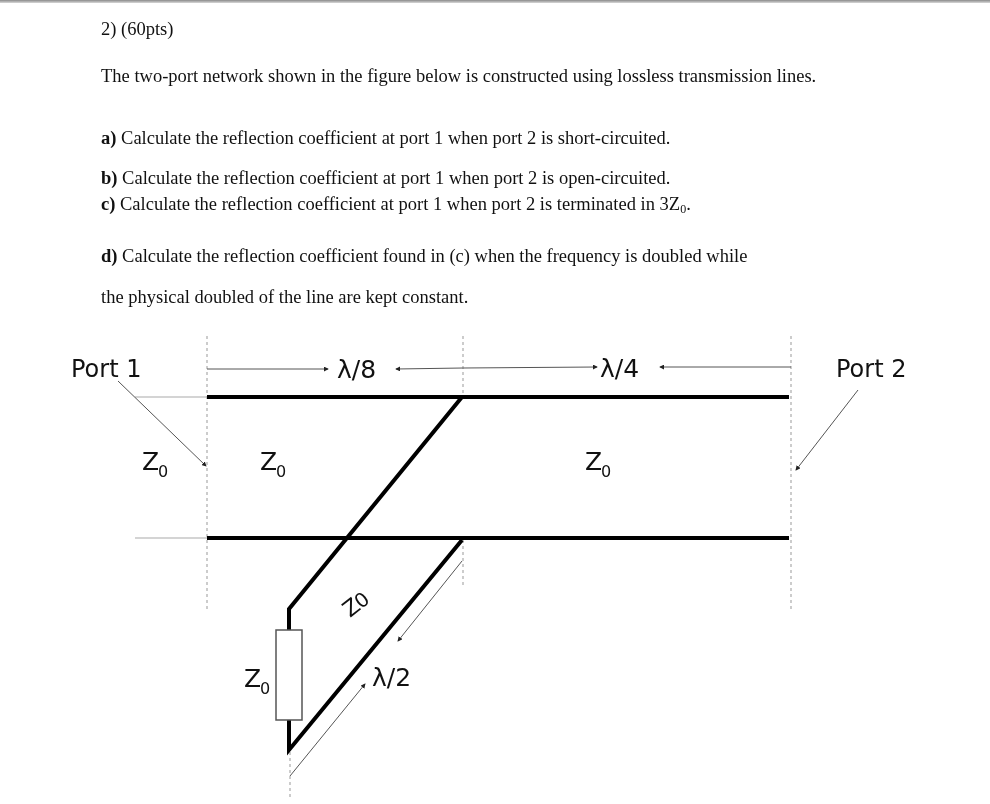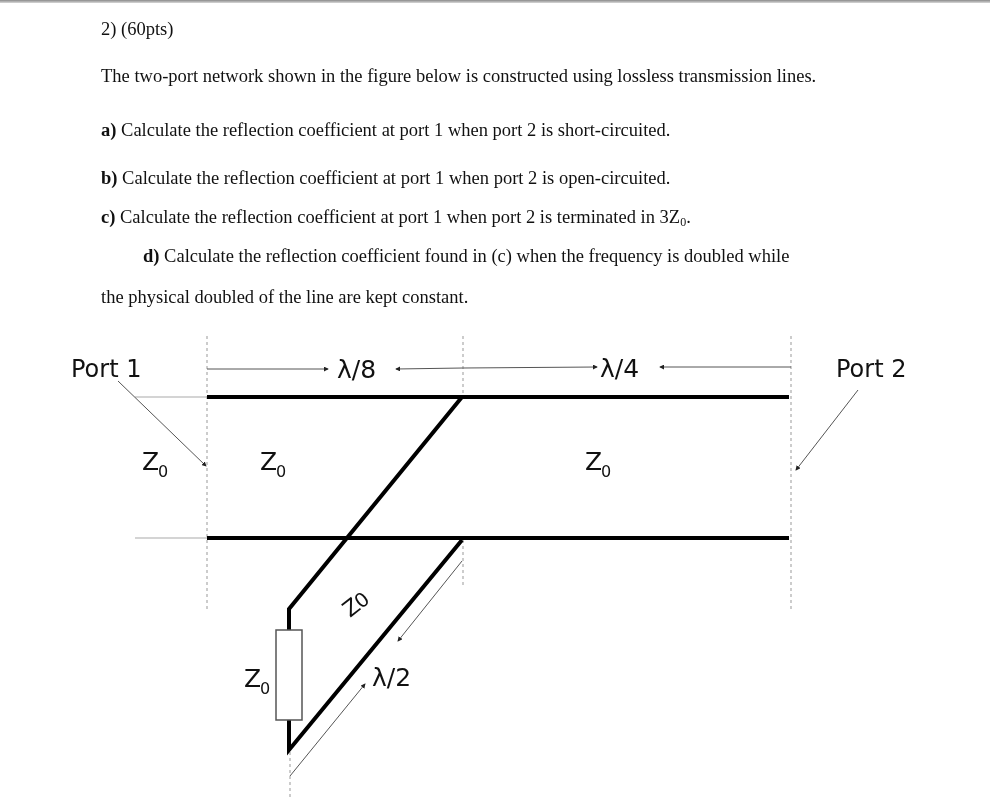--- a/index.html
+++ b/index.html
@@ -11,24 +11,24 @@
     position: absolute; left: 0; top: 0; width: 990px; height: 3px;
     background: linear-gradient(#8a8a8a, #d8d8d8);
   }
   .text {
     position: absolute; left: 101px;
     font-family: "Liberation Serif", "DejaVu Serif", serif;
     font-size: 18.5px; color: #111; white-space: nowrap;
   }
   .heading { top: 19px; font-weight: normal; }
   .intro { top: 64px; line-height: 25px; white-space: normal; width: 760px; font-family: Liberation Serif, serif; }
-  .q-a { top: 120px; }
+  .q-a { top: 128px; }
   .q-b { top: 168px; }
-  .q-c { top: 207px; }
-  .q-d { top: 246px; margin-left: 42px; }
+  .q-c { top: 194px; }
+  .q-d { top: 246px; }
   .q-d2 { top: 287px; }
   .b { font-weight: bold; }
   sub.z { font-size: 12px; vertical-align: -3px; }
   svg.fig { position: absolute; left: 0; top: 320px; }
   .lbl {
     font-family: "DejaVu Sans", "Liberation Sans", sans-serif;
     fill: #111;
   }
 </style>
 </head>

